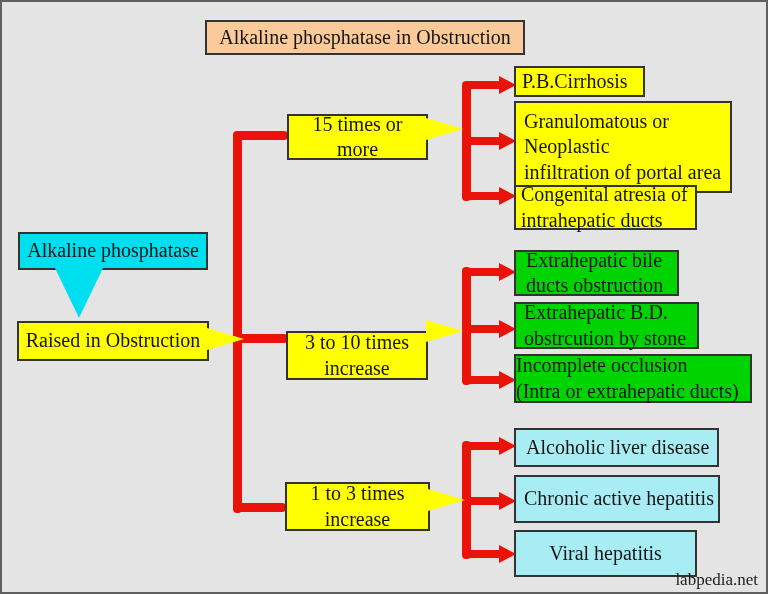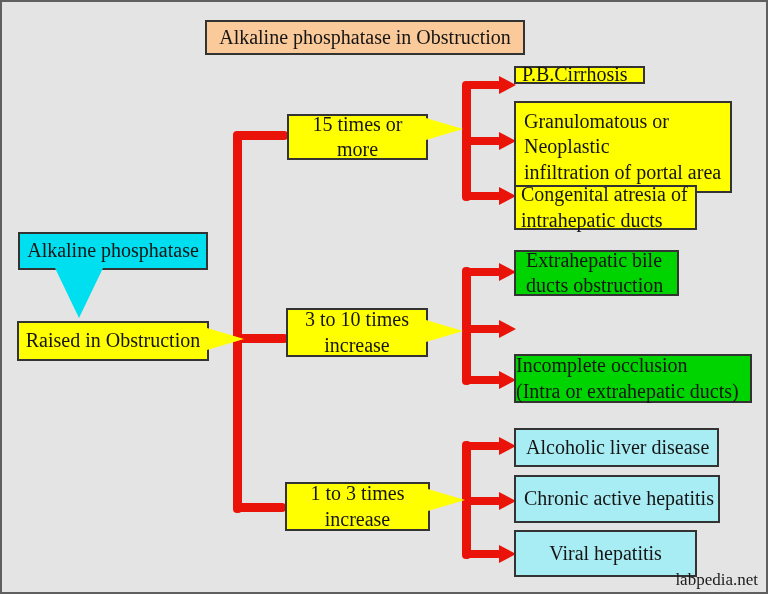--- a/index.html
+++ b/index.html
@@ -60,53 +60,55 @@
   <div class="tail-right tail-yellow" style="left:205px;top:326px;"></div>
 
   <div class="rline" style="left:231px;top:129px;width:9px;height:382px;"></div>
   <div class="rline" style="left:233px;top:129px;width:53px;height:9px;"></div>
   <div class="rline" style="left:231px;top:332px;width:55px;height:9px;"></div>
   <div class="rline" style="left:233px;top:501px;width:51px;height:9px;"></div>
 
   <div class="box c-yellow t-center" style="left:285px;top:112px;width:141px;height:46px;">15 times or more</div>
   <div class="tail-right tail-yellow" style="left:424px;top:116px;"></div>
 
-  <div class="box c-yellow t-center" style="left:284px;top:306px;width:142px;height:49px;">3 to 10 times
+  <div class="box c-yellow t-center" style="left:284px;top:329px;width:142px;height:49px;">3 to 10 times
 increase</div>
   <div class="tail-right tail-yellow" style="left:424px;top:318px;"></div>
 
   <div class="box c-yellow t-center" style="left:283px;top:480px;width:145px;height:49px;">1 to 3 times
 increase</div>
   <div class="tail-right tail-yellow" style="left:426px;top:487px;"></div>
 
   <div class="rline" style="left:460px;top:79px;width:9px;height:120px;"></div>
   <div class="rline" style="left:464px;top:79px;width:36px;height:8px;"></div>
   <div class="ahead" style="left:497px;top:74px;"></div>
   <div class="rline" style="left:464px;top:135px;width:36px;height:8px;"></div>
   <div class="ahead" style="left:497px;top:130px;"></div>
   <div class="rline" style="left:464px;top:190px;width:36px;height:8px;"></div>
   <div class="ahead" style="left:497px;top:185px;"></div>
 
-  <div class="box c-yellow t-left" style="left:512px;top:64px;width:131px;height:18px;padding-left:6px;">P.B.Cirrhosis</div>
+  <div class="box c-yellow t-left" style="left:512px;top:64px;width:131px;height:31px;padding-left:6px;">P.B.Cirrhosis</div>
   <div class="box c-yellow t-left" style="left:512px;top:99px;width:218px;height:92px;padding-left:8px;">Granulomatous or
 Neoplastic
 infiltration of portal area</div>
   <div class="box c-yellow t-left" style="left:512px;top:183px;width:183px;height:45px;padding-left:5px;">Congenital atresia of
 intrahepatic ducts</div>
 
   <div class="rline" style="left:460px;top:265px;width:9px;height:118px;"></div>
   <div class="rline" style="left:464px;top:266px;width:36px;height:8px;"></div>
   <div class="ahead" style="left:497px;top:261px;"></div>
   <div class="rline" style="left:464px;top:323px;width:36px;height:8px;"></div>
   <div class="ahead" style="left:497px;top:318px;"></div>
   <div class="rline" style="left:464px;top:374px;width:36px;height:8px;"></div>
   <div class="ahead" style="left:497px;top:369px;"></div>
 
   <div class="box c-green t-left" style="left:512px;top:248px;width:165px;height:46px;padding-left:10px;">Extrahepatic bile
 ducts obstruction</div>
+  <div class="box c-green t-left" style="left:512px;top:300px;width:185px;height:47px;padding-left:8px;">Extrahepatic B.D.
+obstrcution by stone</div>
   <div class="box c-green t-left" style="left:512px;top:352px;width:238px;height:49px;">Incomplete occlusion
 (Intra or extrahepatic ducts)</div>
 
   <div class="rline" style="left:460px;top:439px;width:9px;height:118px;"></div>
   <div class="rline" style="left:464px;top:440px;width:36px;height:8px;"></div>
   <div class="ahead" style="left:497px;top:435px;"></div>
   <div class="rline" style="left:464px;top:495px;width:36px;height:8px;"></div>
   <div class="ahead" style="left:497px;top:490px;"></div>
   <div class="rline" style="left:464px;top:548px;width:36px;height:8px;"></div>
   <div class="ahead" style="left:497px;top:543px;"></div>

